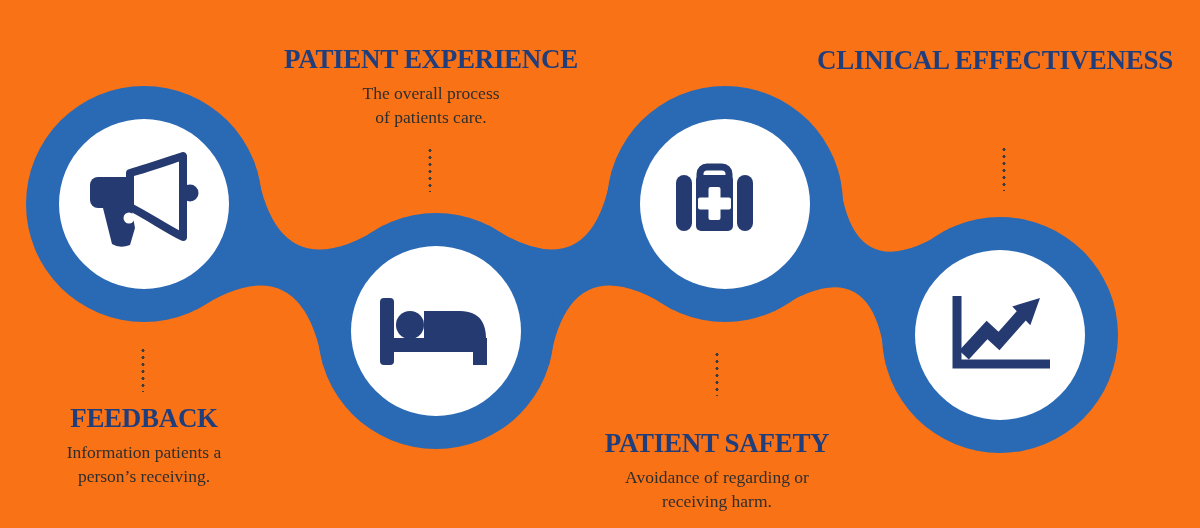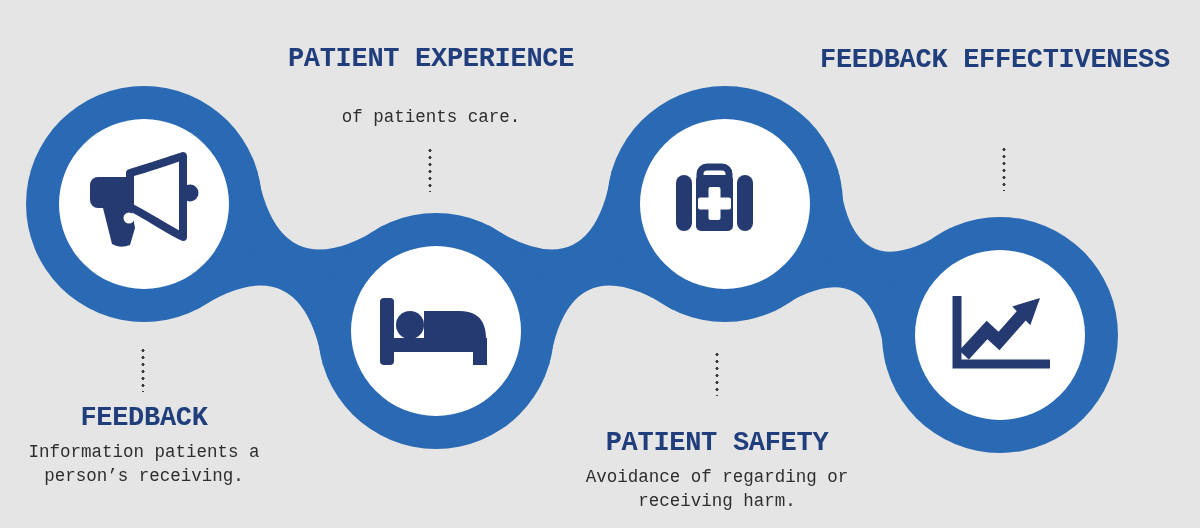--- a/index.html
+++ b/index.html
@@ -1,21 +1,21 @@
 <!DOCTYPE html>
 <html><head>
 <meta charset="utf-8">
 <style>
   html,body{margin:0;padding:0;background:#ffffff;}
   .stage{
     position:relative;
     width:1200px;height:528px;
-    background:#e5e5e5;
+    background:#f97316;
     overflow:hidden;
-    font-family:Liberation Mono, monospace;
+    font-family:Liberation Serif, serif;
   }
   .art{position:absolute;left:0;top:0;width:1200px;height:528px;}
   .label{position:absolute;text-align:center;}
   .label .ttl{
     font-weight:bold;font-size:27px;line-height:30px;
     letter-spacing:-0.3px;color:#203d7c;white-space:nowrap;
   }
   .label .desc{
     margin:8px 0 0 0;font-size:17.5px;line-height:23.5px;
     color:#2e2e2e;font-weight:400;
@@ -91,25 +91,25 @@
     </g>
   </svg>
 
   <div class="vdots" id="dots-pe"></div>
   <div class="vdots" id="dots-ce"></div>
   <div class="vdots" id="dots-fb"></div>
   <div class="vdots" id="dots-ps"></div>
 
   <div class="label" id="lbl-pe">
     <div class="ttl">PATIENT EXPERIENCE</div>
-    <p class="desc"><br><span>of patients care.</span></p>
+    <p class="desc"><span>The overall process</span><br><span>of patients care.</span></p>
   </div>
 
   <div class="label" id="lbl-ce">
-    <div class="ttl">FEEDBACK EFFECTIVENESS</div>
+    <div class="ttl">CLINICAL EFFECTIVENESS</div>
   </div>
 
   <div class="label" id="lbl-fb">
     <div class="ttl">FEEDBACK</div>
     <p class="desc"><span>Information patients a</span><br><span>person’s receiving.</span></p>
   </div>
 
   <div class="label" id="lbl-ps">
     <div class="ttl">PATIENT SAFETY</div>
     <p class="desc"><span>Avoidance of regarding or</span><br><span>receiving harm.</span></p>

